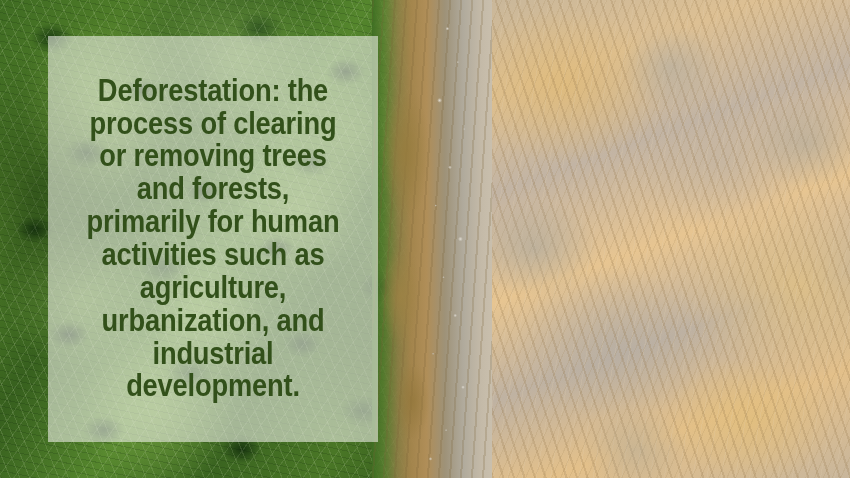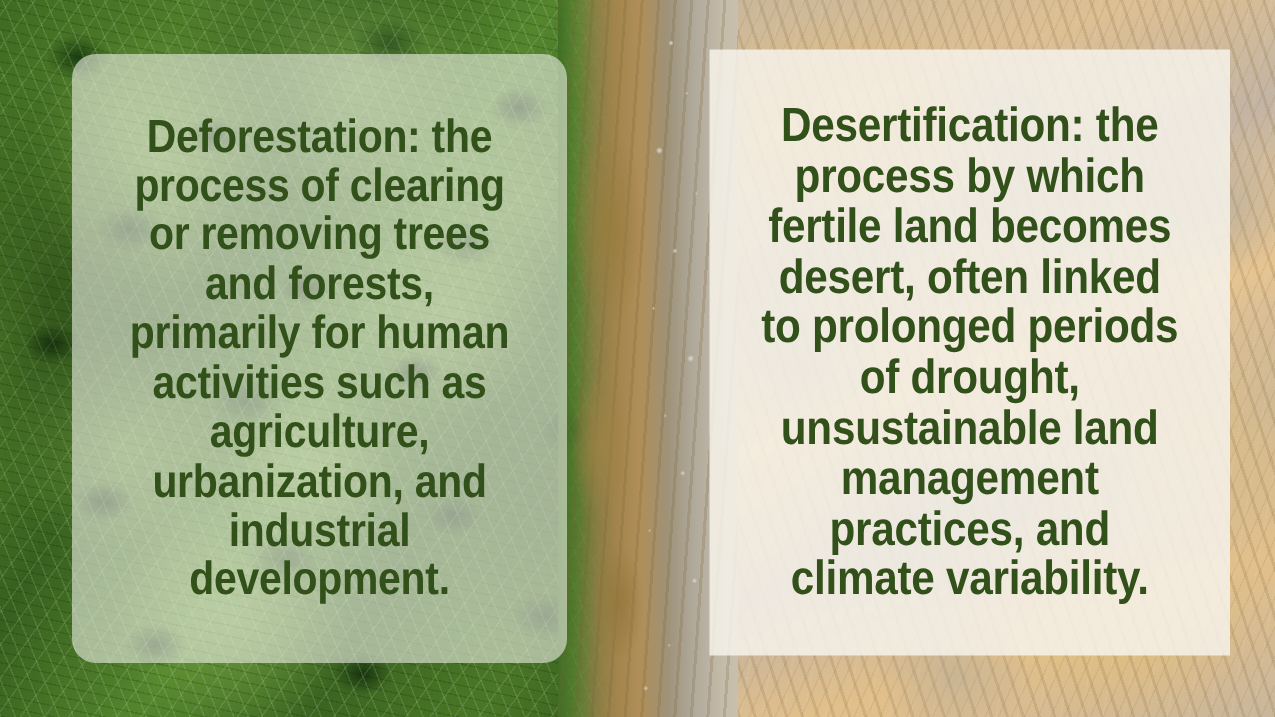--- a/index.html
+++ b/index.html
@@ -167,21 +167,20 @@
     align-items: center;
     text-align: center;
   }
   #panel-deforestation {
     left: 48px;
     top: 36px;
     width: 330px;
     height: 406px;
     background: rgba(236, 238, 230, .60);
     padding: 22px 14px;
-    border-radius: 16px;
   }
   #panel-desertification {
     left: 473px;
     top: 33px;
     width: 347px;
     height: 404px;
     background: rgba(246, 242, 234, .86);
     padding: 10px 12px;
   }
 
@@ -214,17 +213,14 @@
 <div id="stage">
 
   <div class="bg" id="bg-forest"></div>
   <div class="bg" id="bg-transition"></div>
   <div class="bg" id="bg-desert"></div>
 
   <div class="panel" id="panel-deforestation">
     <p class="definition"><span class="term">Deforestation:</span><span class="body"> the process of clearing or removing trees and forests, primarily for human activities such as agriculture, urbanization, and industrial development.</span></p>
   </div>
 
-  <div class="panel" id="panel-desertification">
-    <p class="definition"><span class="term">Desertification:</span><span class="body"> the process by which fertile land becomes desert, often linked to prolonged periods of drought, unsustainable land management practices, and climate variability.</span></p>
-  </div>
 
 </div>
 
 </body></html>

